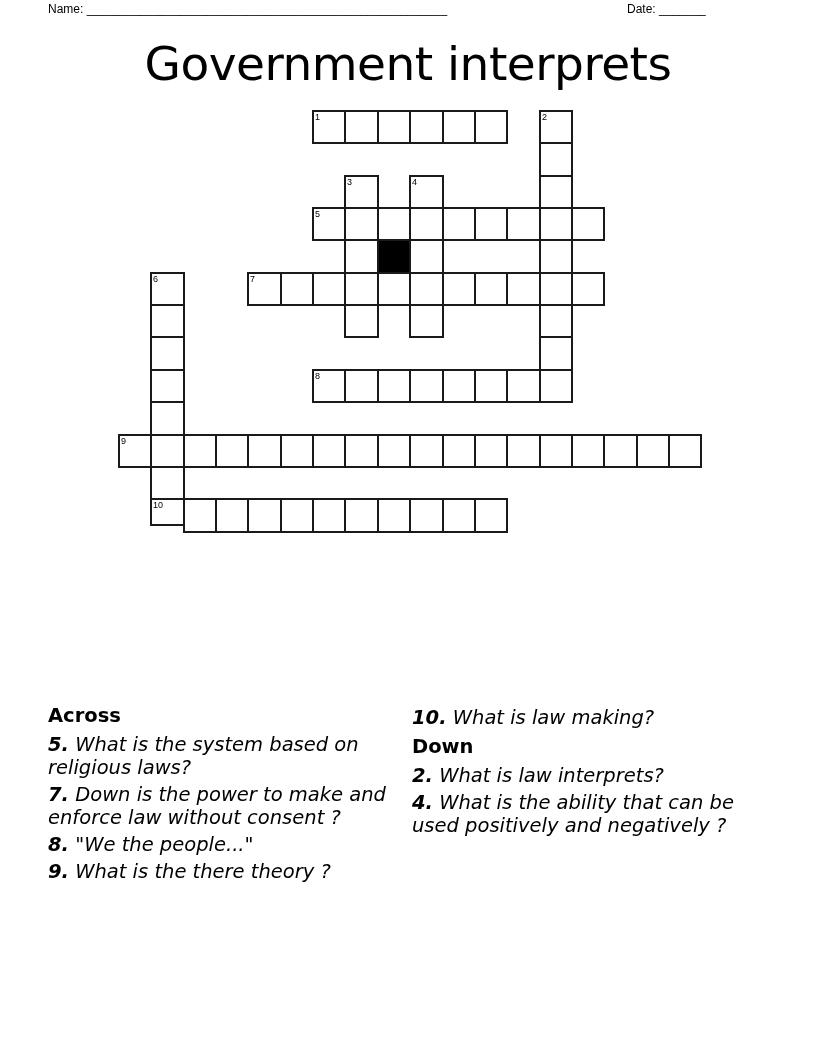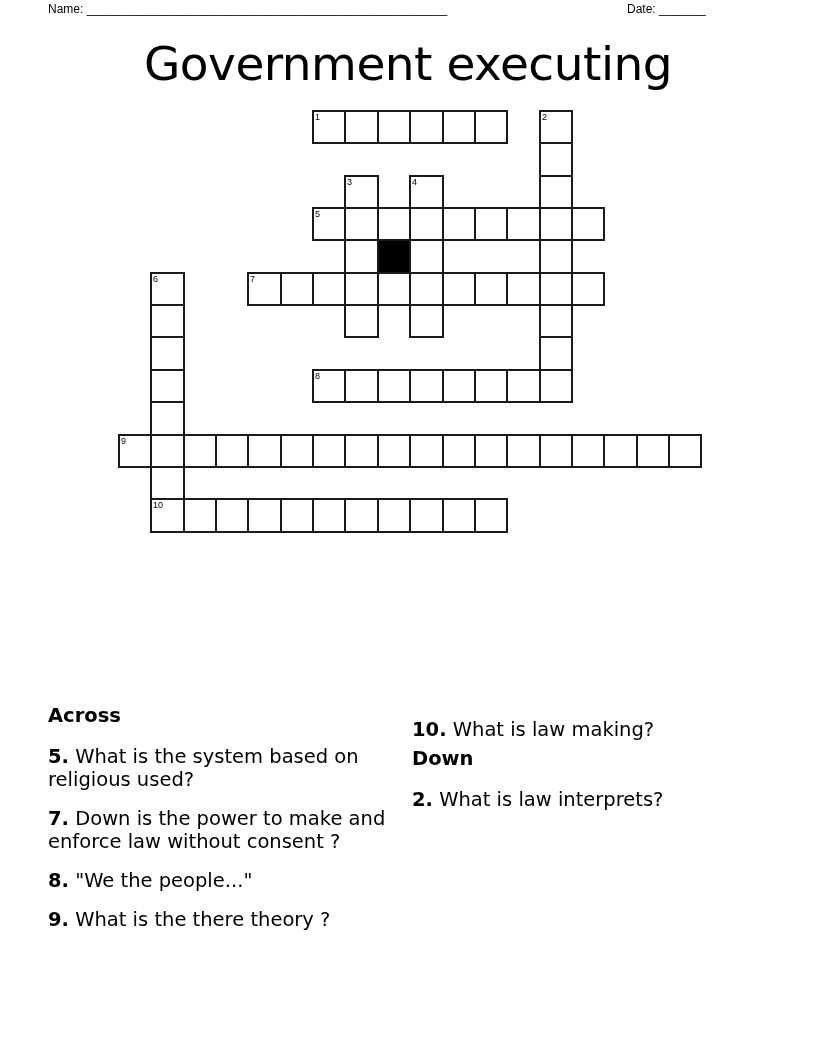--- a/index.html
+++ b/index.html
@@ -8,30 +8,30 @@
   .header-line.date { left: 627px; }
   .title { position: absolute; top: 34px; left: 0; width: 816px; text-align: center; font-family: "DejaVu Sans", sans-serif; font-size: 47px; line-height: 60px; letter-spacing: -0.5px; }
   .grid { position: absolute; left: 0; top: 0; width: 816px; height: 560px; }
   .cell { position: absolute; box-sizing: border-box; border: 2px solid #1a1a1a; background: #fff; }
   .cell.black { background: #000; }
   .cell .num { position: absolute; top: 0px; left: 1px; font-family: "Liberation Sans", sans-serif; font-size: 9px; line-height: 10px; }
   .clues { position: absolute; top: 702px; font-family: "DejaVu Sans", sans-serif; font-size: 19.5px; line-height: 23px; }
   .clues.left { left: 48px; width: 352px; }
   .clues.right { left: 412px; width: 360px; }
   .clue-heading { font-weight: bold; margin: 0; height: 27px; line-height: 27px; }
-  .clue { margin: 16px 0 4px 0; }
+  .clue { margin: 4px 0 4px 0; font-style: italic; }
   .clue b { font-weight: bold; }
 </style>
 </head>
 <body>
 
 <div class="header-line">Name: ______________________________________________________</div>
 <div class="header-line date">Date: _______</div>
 
-<div class="title">Government executing</div>
+<div class="title">Government interprets</div>
 
 <div class="grid" id="grid">
     <div class="cell" style="left: 312px; top: 110px; width: 34px; height: 34px;">
       <span class="num">1</span>
     </div>
     <div class="cell" style="left: 344px; top: 110px; width: 35px; height: 34px;"></div>
     <div class="cell" style="left: 377px; top: 110px; width: 34px; height: 34px;"></div>
     <div class="cell" style="left: 409px; top: 110px; width: 35px; height: 34px;"></div>
     <div class="cell" style="left: 442px; top: 110px; width: 34px; height: 34px;"></div>
     <div class="cell" style="left: 474px; top: 110px; width: 34px; height: 34px;"></div>
@@ -70,21 +70,21 @@
     <div class="cell" style="left: 571px; top: 207px; width: 34px; height: 34px;"></div>
     <div class="cell" style="left: 150px; top: 272px; width: 35px; height: 34px;">
       <span class="num">6</span>
     </div>
     <div class="cell" style="left: 150px; top: 304px; width: 35px; height: 34px;"></div>
     <div class="cell" style="left: 150px; top: 336px; width: 35px; height: 35px;"></div>
     <div class="cell" style="left: 150px; top: 369px; width: 35px; height: 34px;"></div>
     <div class="cell" style="left: 150px; top: 401px; width: 35px; height: 35px;"></div>
     <div class="cell" style="left: 150px; top: 434px; width: 35px; height: 34px;"></div>
     <div class="cell" style="left: 150px; top: 466px; width: 35px; height: 34px;"></div>
-    <div class="cell" style="left: 150px; top: 498px; width: 35px; height: 35px;">
+    <div class="cell" style="left: 150px; top: 498px; width: 35px; height: 28px;">
       <span class="num">10</span>
     </div>
     <div class="cell" style="left: 247px; top: 272px; width: 35px; height: 34px;">
       <span class="num">7</span>
     </div>
     <div class="cell" style="left: 280px; top: 272px; width: 34px; height: 34px;"></div>
     <div class="cell" style="left: 312px; top: 272px; width: 34px; height: 34px;"></div>
     <div class="cell" style="left: 377px; top: 272px; width: 34px; height: 34px;"></div>
     <div class="cell" style="left: 442px; top: 272px; width: 34px; height: 34px;"></div>
     <div class="cell" style="left: 474px; top: 272px; width: 34px; height: 34px;"></div>
@@ -126,23 +126,24 @@
     <div class="cell" style="left: 344px; top: 498px; width: 35px; height: 35px;"></div>
     <div class="cell" style="left: 377px; top: 498px; width: 34px; height: 35px;"></div>
     <div class="cell" style="left: 409px; top: 498px; width: 35px; height: 35px;"></div>
     <div class="cell" style="left: 442px; top: 498px; width: 34px; height: 35px;"></div>
     <div class="cell" style="left: 474px; top: 498px; width: 34px; height: 35px;"></div>
     <div class="cell black" style="left: 377px; top: 239px; width: 34px; height: 35px;"></div>
   </div>
 
 <div class="clues left">
   <div class="clue-heading">Across</div>
-  <div class="clue"><b>5.</b><span> What is the system based on religious used?</span></div>
+  <div class="clue"><b>5.</b><span> What is the system based on religious laws?</span></div>
   <div class="clue"><b>7.</b><span> Down is the power to make and enforce law without consent ?</span></div>
   <div class="clue"><b>8.</b><span> "We the people..."</span></div>
   <div class="clue"><b>9.</b><span> What is the there theory ?</span></div>
 </div>
 
 <div class="clues right">
   <div class="clue"><b>10.</b><span> What is law making?</span></div>
   <div class="clue-heading">Down</div>
   <div class="clue"><b>2.</b><span> What is law interprets?</span></div>
+  <div class="clue"><b>4.</b><span> What is the ability that can be used positively and negatively ?</span></div>
 </div>
 
 </body></html>

